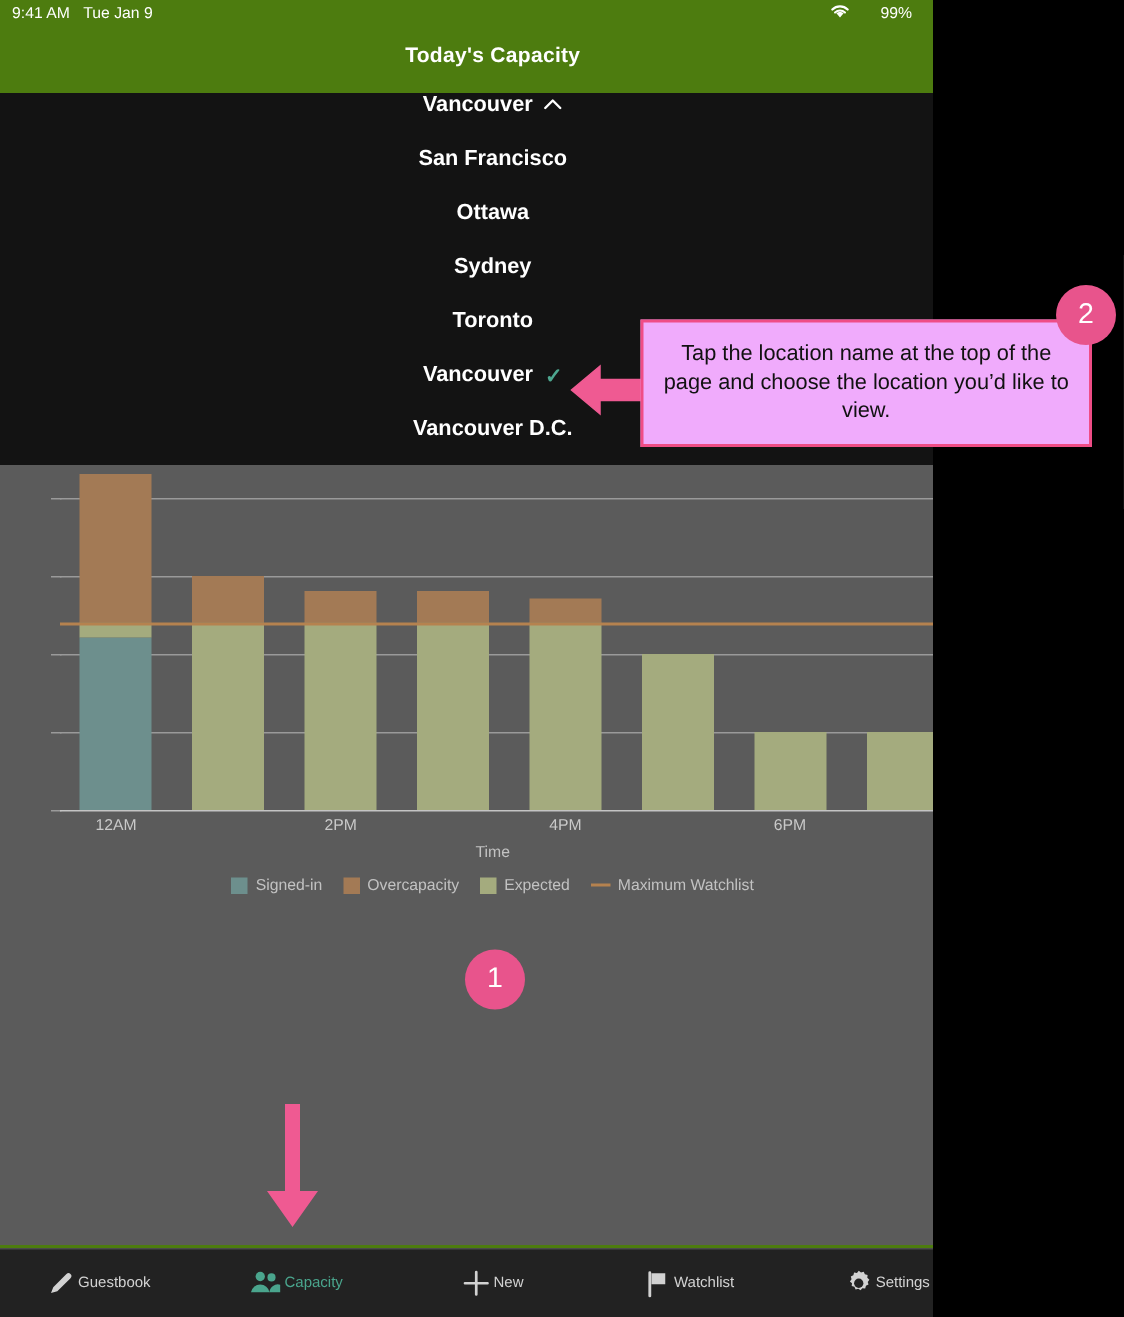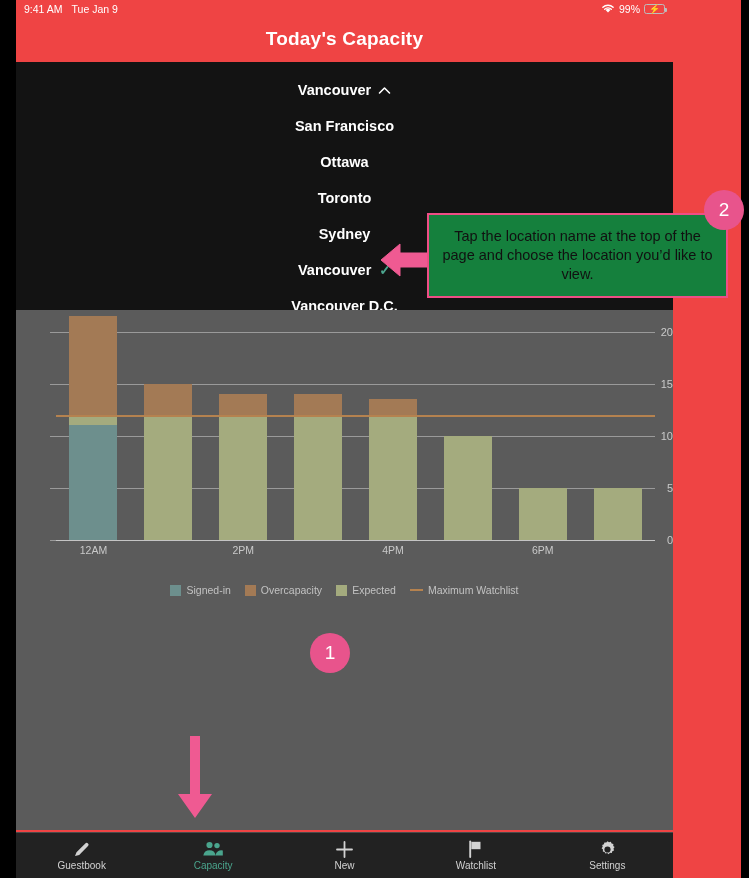--- a/index.html
+++ b/index.html
@@ -9,38 +9,38 @@
     font-family: "Liberation Sans", sans-serif;
     overflow: hidden;
   }
   #screen {
     position: relative;
     width: 749px; height: 878px;
     background: #000;
   }
   
   #phone {
-    position: absolute; left: 16px; top: 0;
-    width: 725px; height: 878px;
-    background: #ef4444;
+    position: absolute; left: 0; top: 0;
+    width: 622px; height: 878px;
+    background: #4d7c0f;
     overflow: hidden;
   }
   
   #statusbar {
     position: absolute; left: 0; top: 0;
     width: 657px; height: 18px;
     display: flex; align-items: center;
     padding: 0 8px;
     color: #fff;
     font-size: 10.5px;
   }
   #statusbar .time { font-weight: 400; }
   #statusbar .date { margin-left: 9px; }
   #statusbar .right {
-    margin-left: auto; display: flex; align-items: center; gap: 4px;
+    margin-left: auto; display: flex; align-items: center; gap: 20px;
   }
   .wifi-ico { display:block; }
   .batt-pct { font-size: 10.5px; }
   .batt {
     position: relative; width: 21px; height: 10px;
     border: 1px solid #bdbdbd; border-radius: 2.5px;
     padding: 1px;
   }
   .batt::after{
     content:""; position:absolute; right:-3px; top:3px;
@@ -48,32 +48,32 @@
   }
   .batt .fill { width:100%; height:100%; background:#6ede5f; border-radius:1px; }
   .batt .bolt {
     position:absolute; left:50%; top:50%; transform:translate(-50%,-50%);
     font-size:9px; color:#0b2c08; line-height:1;
   }
   
   #page-title {
     position: absolute; left: 0; top: 28px; width: 657px;
     text-align: center;
-    color: #fff; font-size: 19px; font-weight: bold;
+    color: #fff; font-size: 14px; font-weight: bold;
     letter-spacing: .2px;
   }
   
   #dropdown {
     position: absolute; left: 0; top: 62px;
     width: 657px; height: 248px;
     background: #131313;
   }
   .dd-row {
     width: 657px; height: 36px;
-    display: flex; align-items: flex-end; justify-content: center;
+    display: flex; align-items: flex-start; justify-content: center;
     color: #fff; font-size: 14.5px; font-weight: bold;
   }
   .dd-row.current { font-weight: bold; }
   .dd-row .chev {
     margin-left: 7px; display:inline-block;
   }
   .dd-row .check { margin-left: 8px; color:#4da68f; font-size: 14px; }
   .dd-row.option { font-weight: bold; }
   
   #chart-panel {
@@ -119,30 +119,30 @@
   .lg { display:flex; align-items:center; gap:5px; color:#c2c2c2; font-size:10.5px; }
   .lg .sw { width:11px; height:11px; display:block; }
   .lg .ln { width:13px; height:2px; display:block; }
   
   #tabbar {
     position:absolute; left:0; bottom:0; width:657px; height:46px;
     background:#222222; border-top:1px solid #4a4a4a;
     display:flex;
   }
   .tab {
-    flex:1; display:flex; flex-direction:column;
+    flex:1; display:flex; 
     align-items:center; justify-content:center; gap:2px;
     color:#d2d2d2; font-size:10px;
   }
   .tab.active { color:#4aa58d; }
   .tab .ic { height:17px; display:flex; align-items:center; justify-content:center; }
   
   .callout {
     position:absolute;
-    background:#15803d; border:2px solid #ef4d86;
+    background:#f0abfc; border:2px solid #ef4d86;
     color:#111; font-size:14.5px; line-height:1.3;
     text-align:center;
     display:flex; align-items:center; justify-content:center;
     padding: 6px 12px;
     z-index: 20;
   }
   .badge {
     position:absolute; width:40px; height:40px; border-radius:50%;
     background:#e8548c; color:#fff;
     display:flex; align-items:center; justify-content:center;
@@ -187,24 +187,24 @@
         </span>
       </div>
       <div id="dd-options">
           <div class="dd-row option">
             <span>San Francisco</span>
           </div>
           <div class="dd-row option">
             <span>Ottawa</span>
           </div>
           <div class="dd-row option">
+            <span>Sydney</span>
+          </div>
+          <div class="dd-row option">
             <span>Toronto</span>
-          </div>
-          <div class="dd-row option">
-            <span>Sydney</span>
           </div>
           <div class="dd-row option">
             <span>Vancouver</span>
             <span class="check">✓</span>
           </div>
           <div class="dd-row option">
             <span>Vancouver D.C.</span>
           </div>
         </div>
     </div>
@@ -255,20 +255,21 @@
           <div class="bar" style="left: 577.562px; width: 48px; bottom: 60px; height: 224px;">
             <div class="seg" style="background: rgb(164, 171, 126); height: 52.093px; bottom: 0px;"></div>
           </div>
           <div class="maxline" style="top: 104.977px; background: rgb(181, 130, 79);"></div>
           <div class="baseline" style="top: 230px;"></div>
           <div class="x-label" style="left: 77.4375px; top: 234px;">12AM</div>
           <div class="x-label" style="left: 227.188px; top: 234px;">2PM</div>
           <div class="x-label" style="left: 376.938px; top: 234px;">4PM</div>
           <div class="x-label" style="left: 526.688px; top: 234px;">6PM</div>
         </div>
+      <div id="x-axis-title" style="top: 252px;">Time</div>
       <div id="legend" style="top: 274px;">
           <div class="lg">
             <span class="sw" style="background: rgb(109, 143, 141);"></span>
             <span>Signed-in</span>
           </div>
           <div class="lg">
             <span class="sw" style="background: rgb(163, 122, 85);"></span>
             <span>Overcapacity</span>
           </div>
           <div class="lg">

